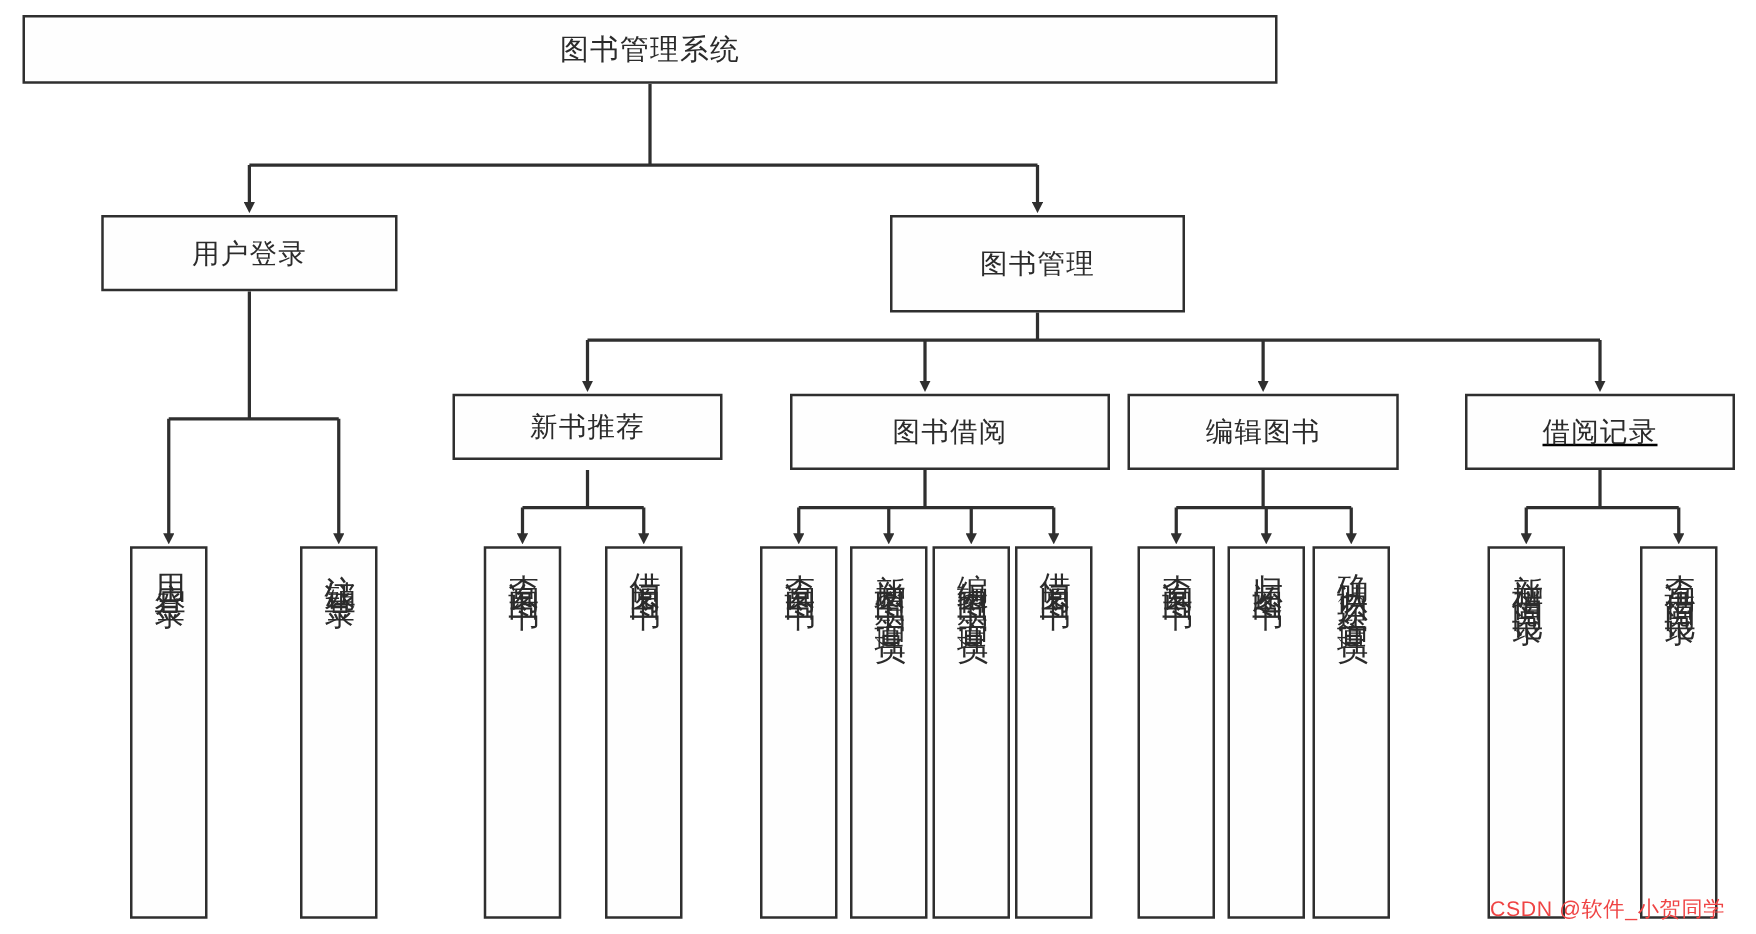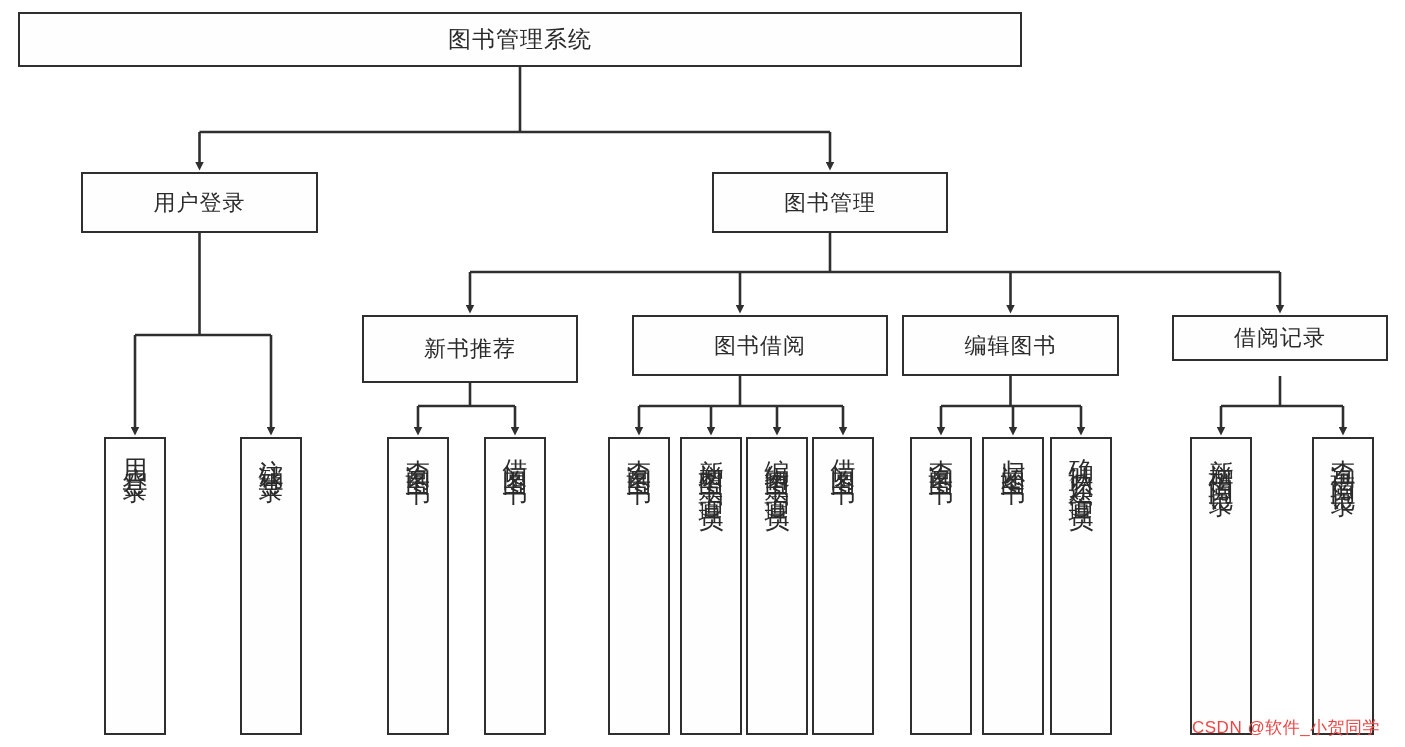--- a/index.html
+++ b/index.html
@@ -117,34 +117,34 @@
       </g>
   </svg>
 
   <div class="node h root" style="left: 18px; top: 12px; width: 1004px; height: 55px;">
     <span class="label">图书管理系统</span>
   </div>
 
   <div class="node h" style="left: 81px; top: 172px; width: 237px; height: 61px;">
     <span class="label">用户登录</span>
   </div>
-  <div class="node h" style="left: 712px; top: 172px; width: 236px; height: 61px;">
+  <div class="node h" style="left: 712px; top: 172px; width: 236px; height: 78px;">
     <span class="label">图书管理</span>
   </div>
 
-  <div class="node h" style="left: 362px; top: 315px; width: 216px; height: 68px;">
+  <div class="node h" style="left: 362px; top: 315px; width: 216px; height: 53px;">
     <span class="label">新书推荐</span>
   </div>
   <div class="node h" style="left: 632px; top: 315px; width: 256px; height: 61px;">
     <span class="label">图书借阅</span>
   </div>
   <div class="node h" style="left: 902px; top: 315px; width: 217px; height: 61px;">
     <span class="label">编辑图书</span>
   </div>
-  <div class="node h" style="left: 1172px; top: 315px; width: 216px; height: 46px;">
+  <div class="node h" style="left: 1172px; top: 315px; width: 216px; height: 61px; text-decoration: underline;">
     <span class="label">借阅记录</span>
   </div>
 
   <div class="node v" style="left: 104px; top: 437px; width: 62px; height: 298px;">
     <span class="label">用户登录</span>
   </div>
   <div class="node v" style="left: 240px; top: 437px; width: 62px; height: 298px;">
     <span class="label">注销登录</span>
   </div>
   <div class="node v" style="left: 387px; top: 437px; width: 62px; height: 298px;">

